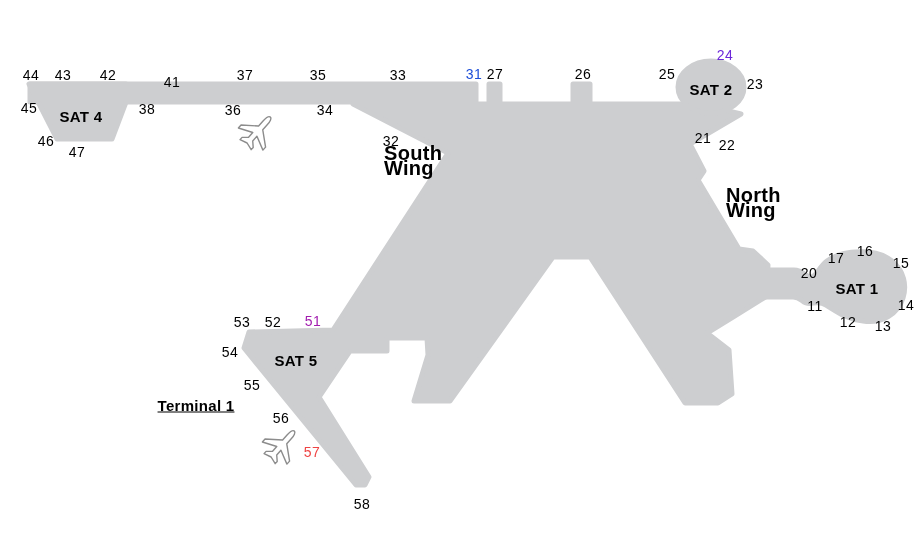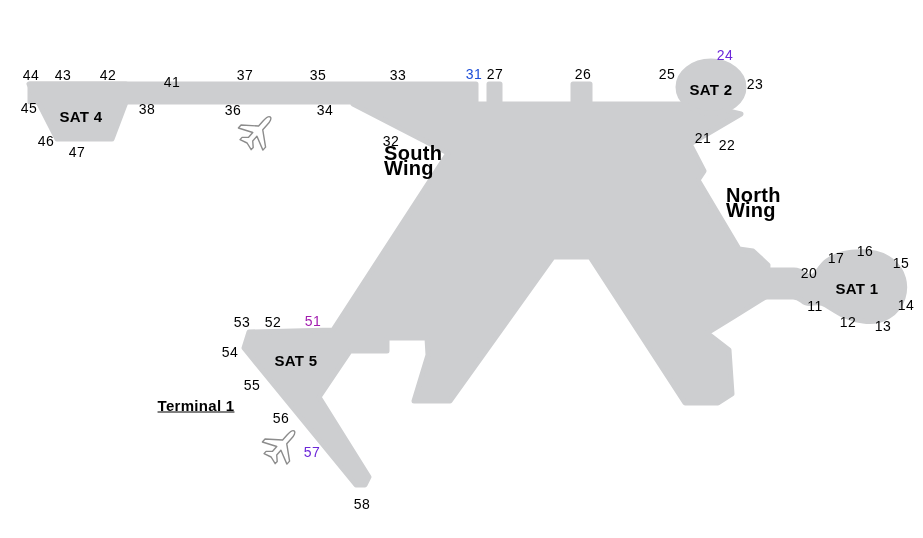--- a/index.html
+++ b/index.html
@@ -124,21 +124,21 @@
       <div class="lbl gate" style="left: 906px; top: 305px; color: rgb(0, 0, 0);">14</div>
       <div class="lbl gate" style="left: 883px; top: 326px; color: rgb(0, 0, 0);">13</div>
       <div class="lbl gate" style="left: 848px; top: 322px; color: rgb(0, 0, 0);">12</div>
       <div class="lbl gate" style="left: 815px; top: 306px; color: rgb(0, 0, 0);">11</div>
       <div class="lbl gate" style="left: 242px; top: 322px; color: rgb(0, 0, 0);">53</div>
       <div class="lbl gate" style="left: 273px; top: 322px; color: rgb(0, 0, 0);">52</div>
       <div class="lbl gate" style="left: 313px; top: 321px; color: #a21caf;">51</div>
       <div class="lbl gate" style="left: 230px; top: 352px; color: rgb(0, 0, 0);">54</div>
       <div class="lbl gate" style="left: 252px; top: 385px; color: rgb(0, 0, 0);">55</div>
       <div class="lbl gate" style="left: 281px; top: 418px; color: #000000; text-align: right;">56</div>
-      <div class="lbl gate" style="left: 312px; top: 452px; color: #6d28d9;">57</div>
+      <div class="lbl gate" style="left: 312px; top: 452px; color: #ef4444;">57</div>
       <div class="lbl gate" style="left: 362px; top: 504px; color: rgb(0, 0, 0);">58</div>
       <div class="lbl area" style="left: 81px; top: 116px; color: rgb(0, 0, 0);">SAT 4</div>
       <div class="lbl area" style="left: 711px; top: 89px; color: rgb(0, 0, 0);">SAT 2</div>
       <div class="lbl area" style="left: 857px; top: 288px; color: rgb(0, 0, 0);">SAT 1</div>
       <div class="lbl area" style="left: 296px; top: 360px; color: rgb(0, 0, 0);">SAT 5</div>
       <div class="lbl area" style="left: 196px; top: 405px; color: rgb(0, 0, 0); text-decoration: underline;">Terminal 1</div>
       <div class="lbl wing" style="left: 384px; top: 146px; color: rgb(0, 0, 0);">South
 Wing</div>
       <div class="lbl wing" style="left: 726px; top: 188px; color: rgb(0, 0, 0);">North
 Wing</div>

